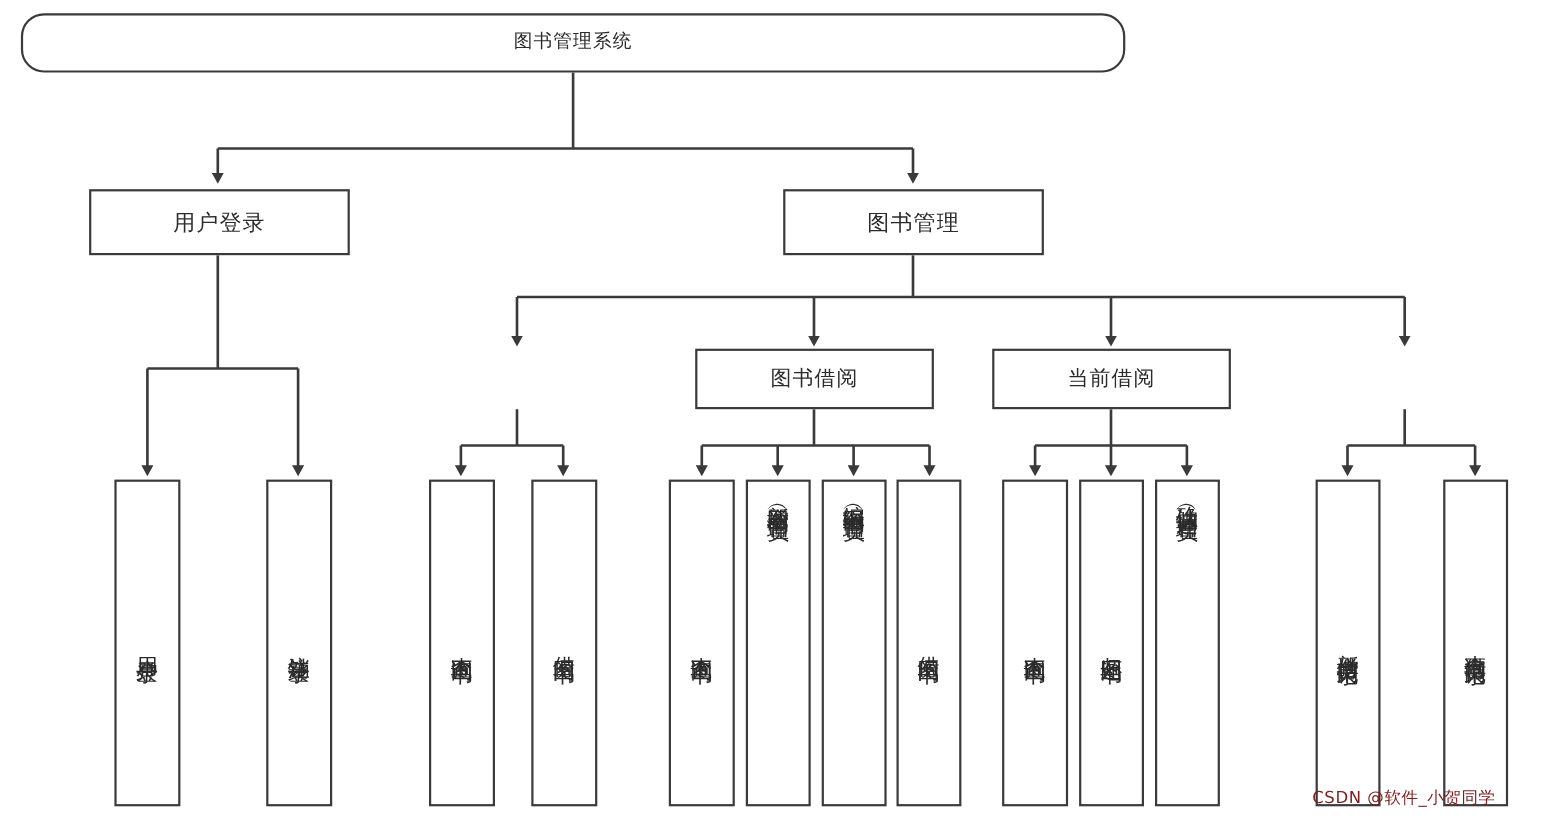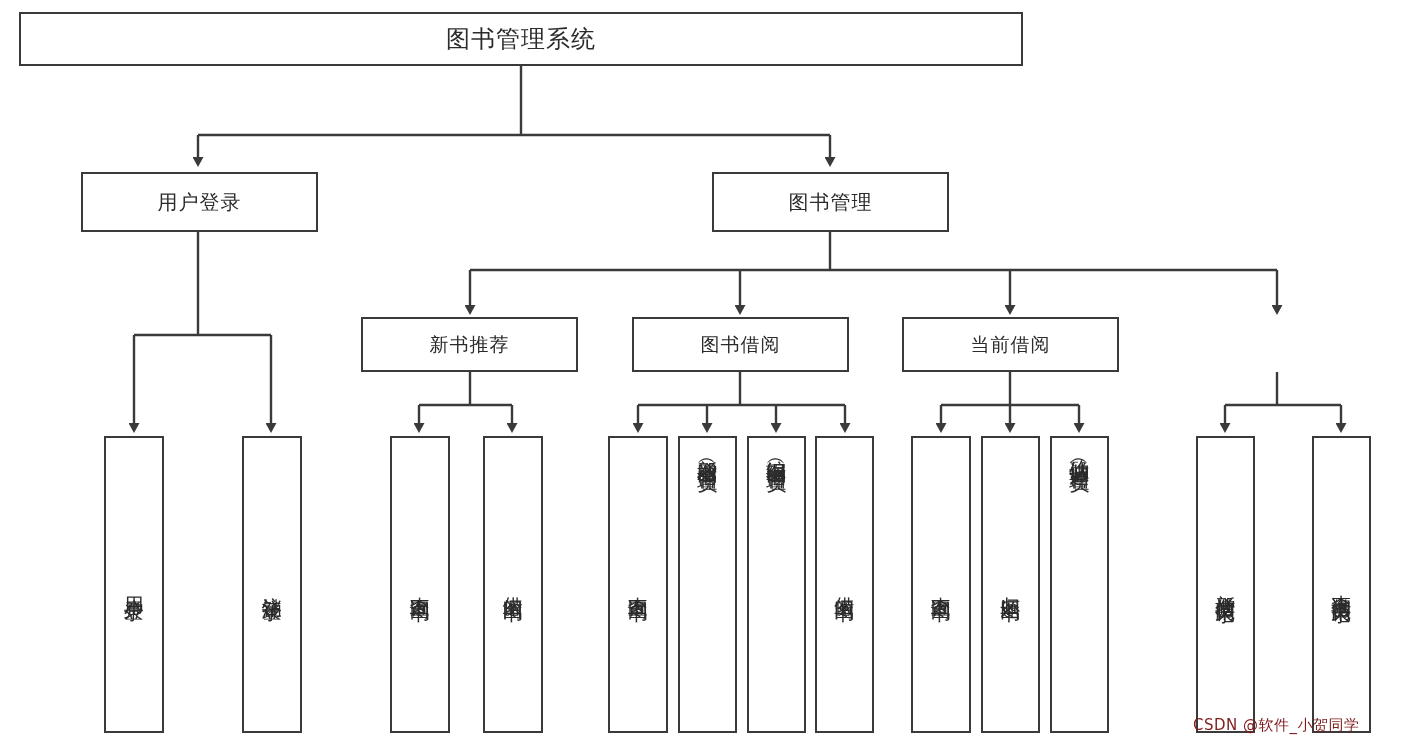--- a/index.html
+++ b/index.html
@@ -30,21 +30,22 @@
     box-sizing: border-box;
     border: 2px solid #3a3a3a;
     background: #ffffff;
     display: flex;
     align-items: center;
     justify-content: center;
     color: #2b2b2b;
     line-height: 1.12;
   }
   .node.root {
-    font-size: 24px;
+    font-size: 17px;
+    border-radius: 21px;
   }
   .node.lvl1 {
     font-size: 20px;
   }
   .node.lvl2 {
     font-size: 19px;
   }
   .node.leaf {
     font-size: 20px;
     align-items: center;
@@ -133,23 +134,20 @@
     <span class="htext">图书管理系统</span>
   </div>
 
   <div class="node lvl1" style="left:81px; top:172px; width:237px; height:60px;">
     <span class="htext">用户登录</span>
   </div>
   <div class="node lvl1" style="left:712px; top:172px; width:237px; height:60px;">
     <span class="htext">图书管理</span>
   </div>
 
-  <div class="node lvl2" style="left:361px; top:317px; width:217px; height:55px;">
-    <span class="htext">新书推荐</span>
-  </div>
   <div class="node lvl2" style="left:632px; top:317px; width:217px; height:55px;">
     <span class="htext">图书借阅</span>
   </div>
   <div class="node lvl2" style="left:902px; top:317px; width:217px; height:55px;">
     <span class="htext">当前借阅</span>
   </div>
 
   <div class="node leaf" style="left:104px; top:436px; width:60px; height:297px;">
     <span class="vtext">用户登录</span>
   </div>

